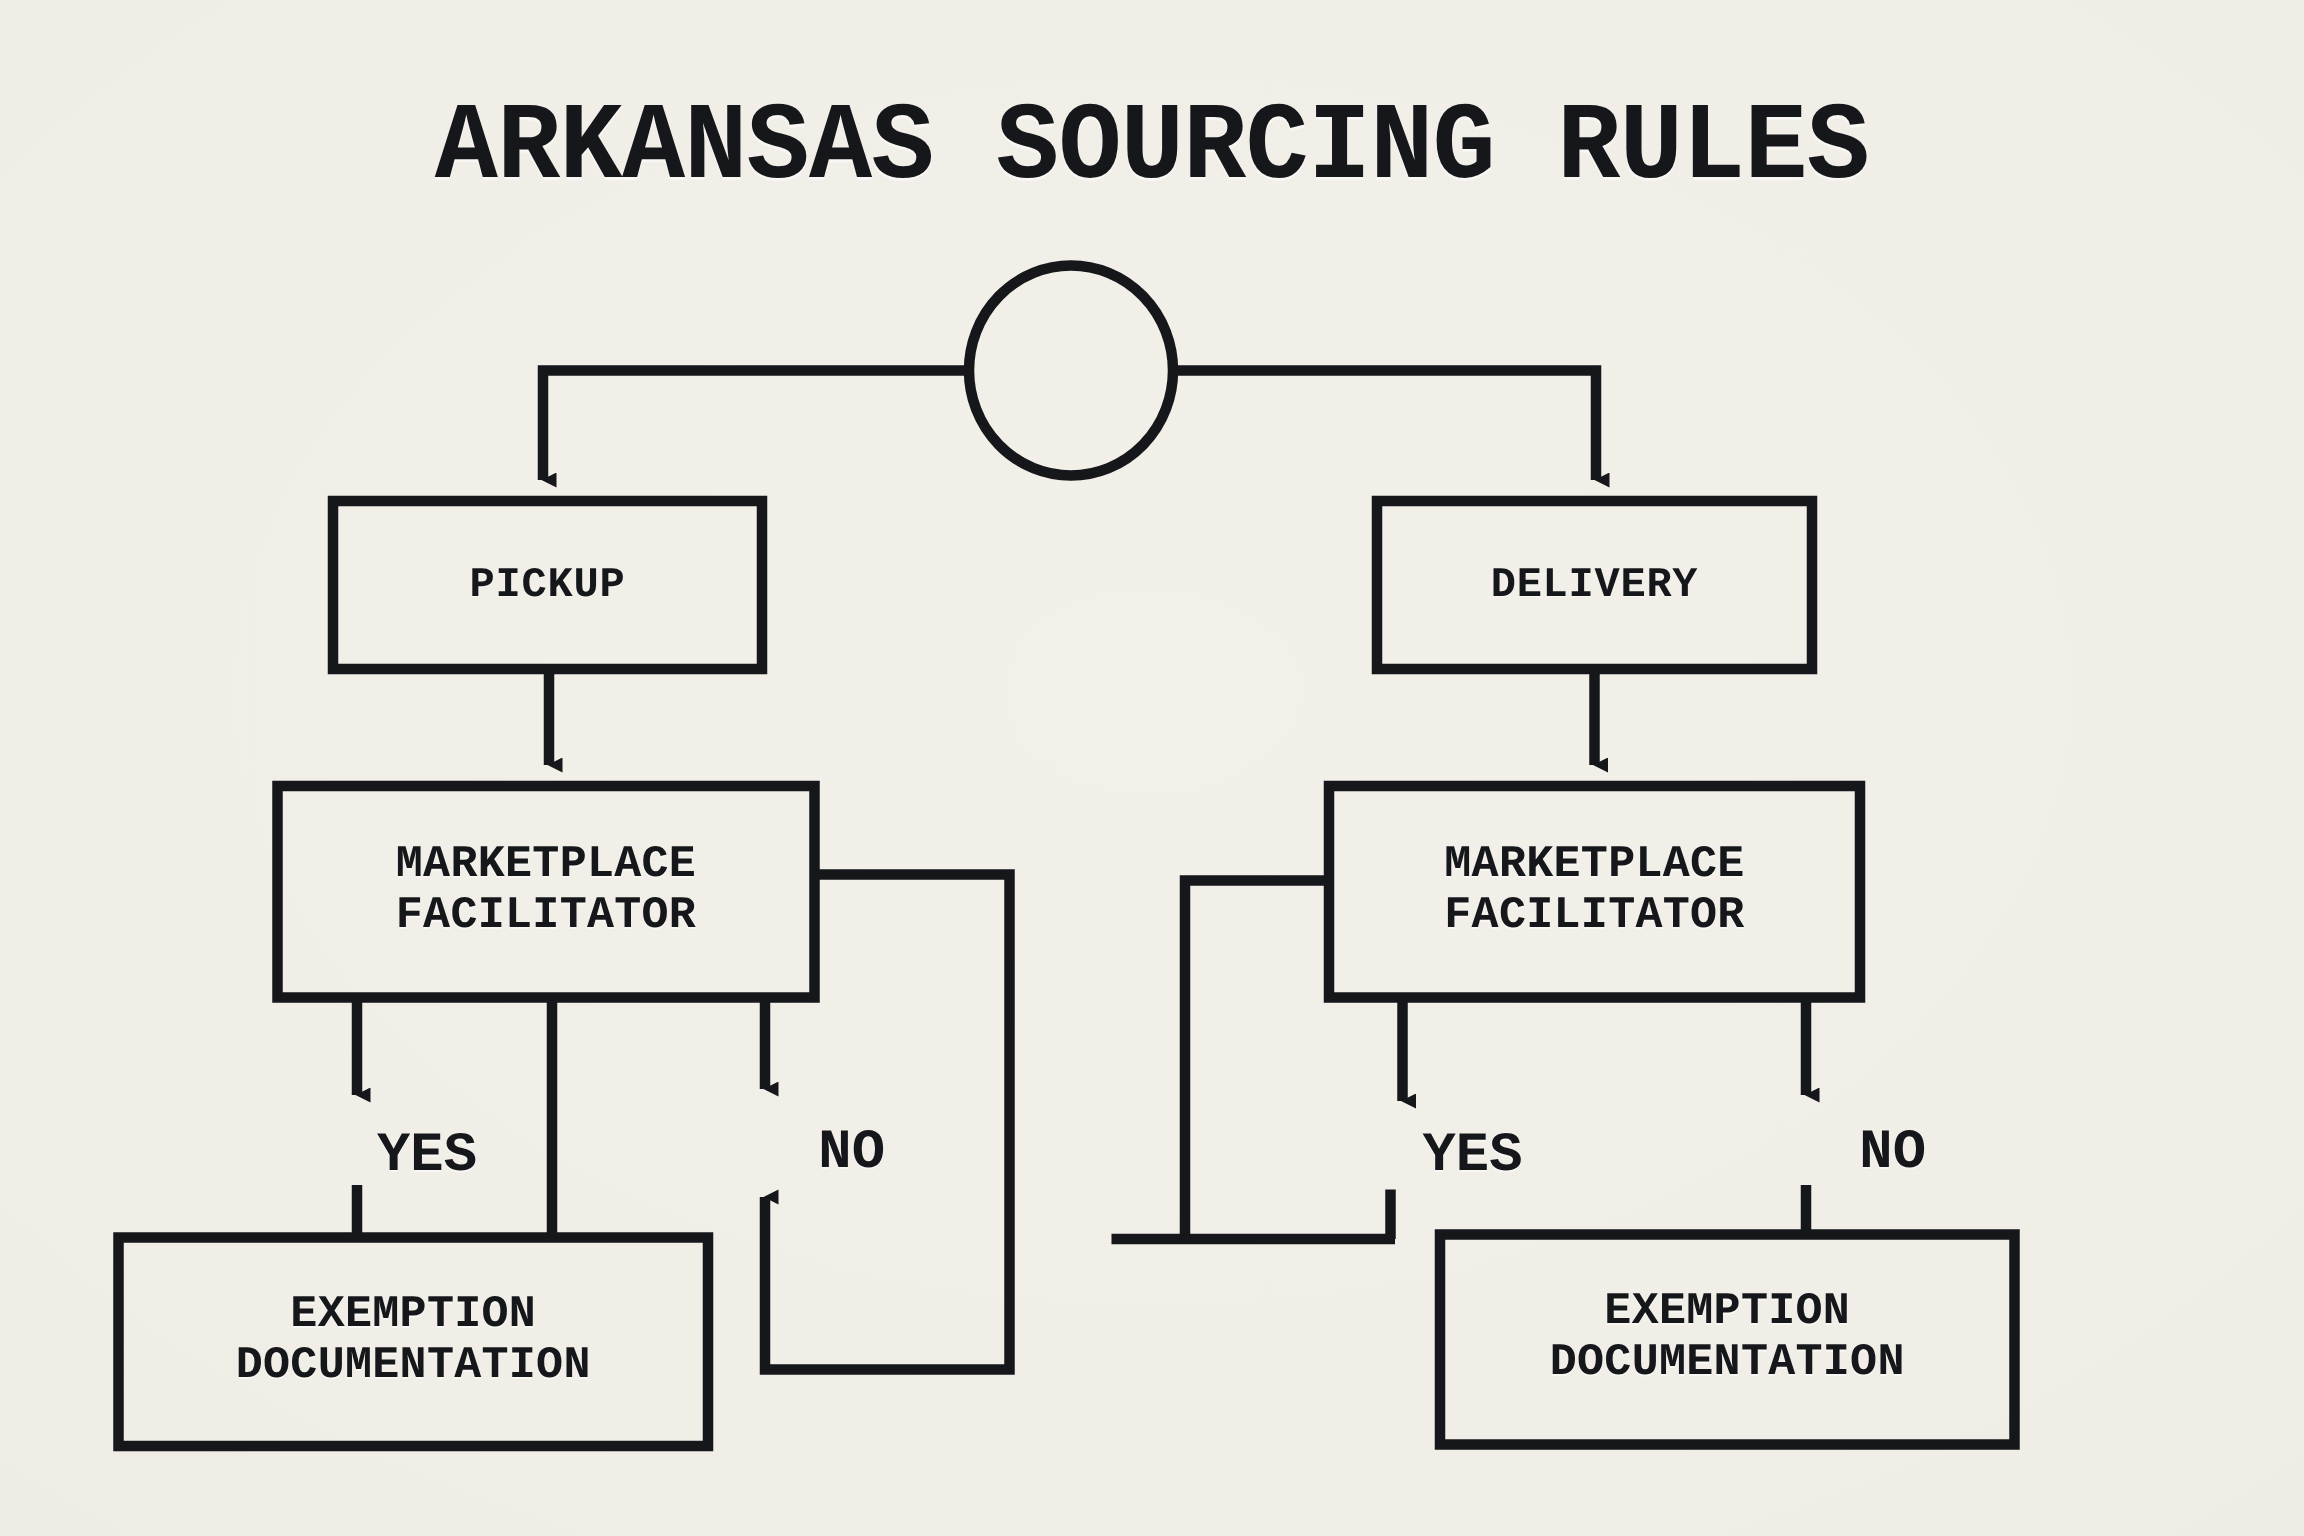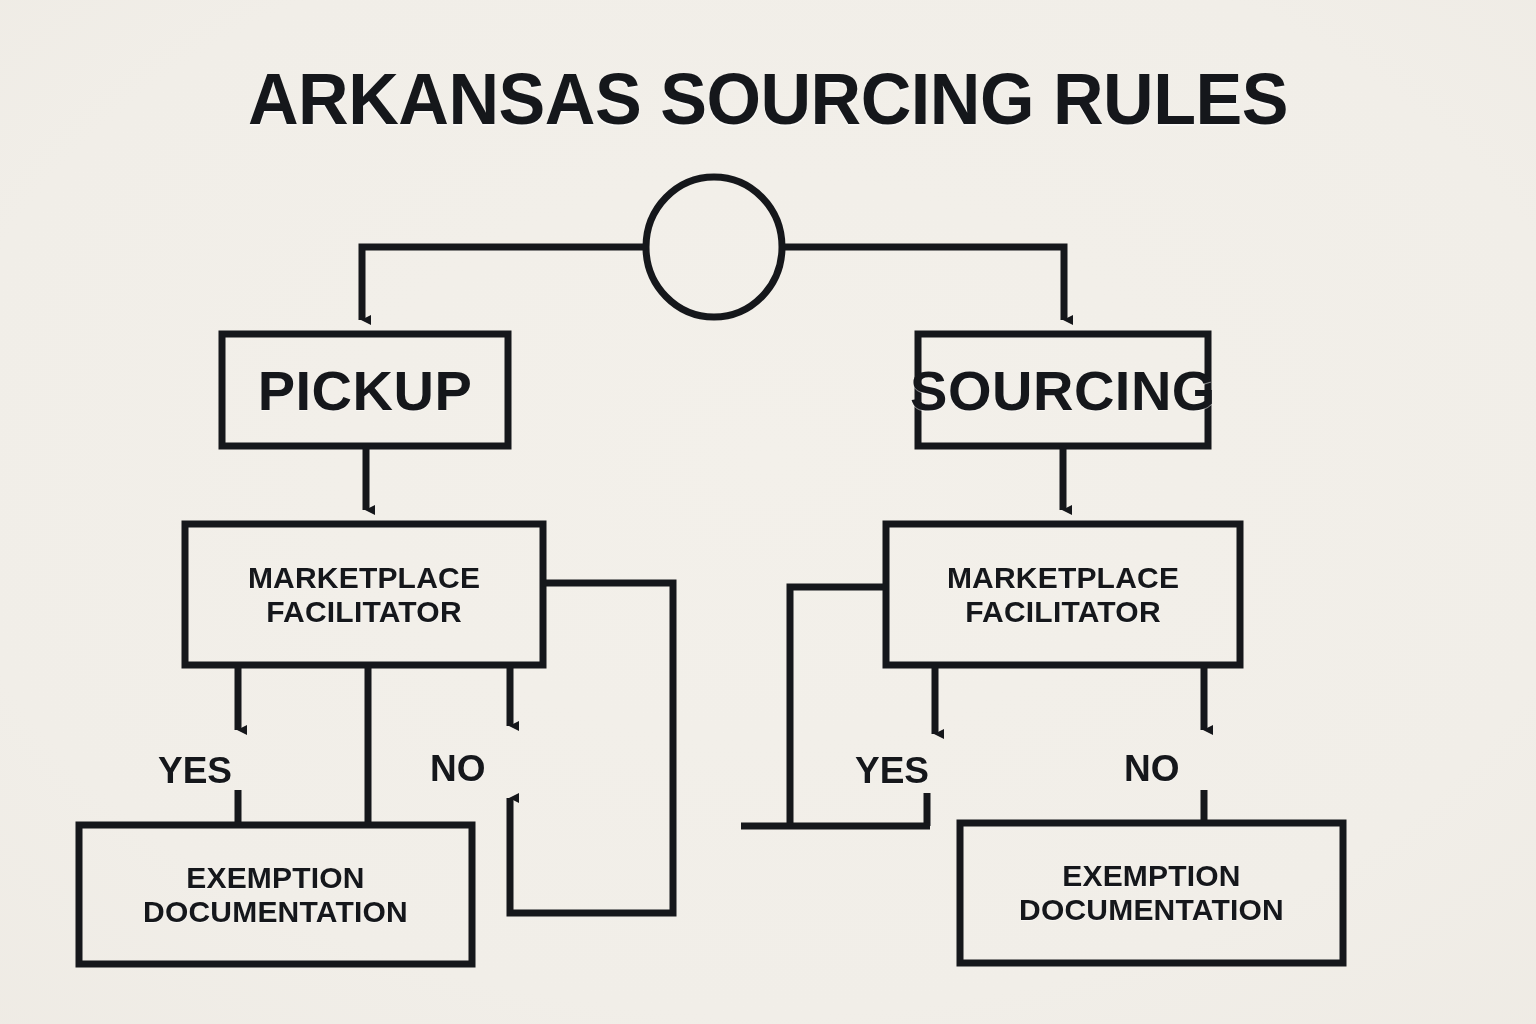--- a/index.html
+++ b/index.html
@@ -12,21 +12,21 @@
     position: relative;
     width: 1536px;
     height: 1024px;
     background:
       radial-gradient(ellipse 120% 120% at 50% 45%,
         #f3f0ea 0%,
         #f1eee8 45%,
         #ece8e1 80%,
         #e6e1d9 100%);
     overflow: hidden;
-    font-family: Liberation Sans, sans-serif;
+    font-family: Liberation Mono, monospace;
     color: #14161a;
   }
 
   
   .title {
     position: absolute;
     left: 0;
     top: 62px;
     width: 1536px;
     text-align: center;
@@ -54,34 +54,34 @@
     display: flex;
     align-items: center;
     justify-content: center;
     text-align: center;
     font-weight: bold;
     color: #15171b;
     pointer-events: none;
     text-shadow: 0 1px 0 rgba(255,255,255,0.5);
   }
   .node-label.single {
-    font-size: 56px;
+    font-size: 28px;
     letter-spacing: 0.5px;
   }
   .node-label.double {
     font-size: 30px;
     line-height: 1.12;
     letter-spacing: 0.2px;
   }
   .branch-label {
     position: absolute;
     font-size: 37px;
     font-weight: bold;
     color: #15171b;
-    text-align: left;
+    text-align: right;
     pointer-events: none;
     text-shadow: 0 1px 0 rgba(255,255,255,0.5);
   }
 
   
   #box-pickup      { left: 222px; top: 334px; width: 286px; height: 112px; }
   #box-delivery    { left: 918px; top: 334px; width: 290px; height: 112px; }
   #box-mf-left     { left: 185px; top: 524px; width: 358px; height: 141px; }
   #box-mf-right    { left: 886px; top: 524px; width: 354px; height: 141px; }
   #box-exempt-left { left:  79px; top: 825px; width: 393px; height: 139px; }
@@ -148,21 +148,21 @@
 
       <path d="M 1204 665 L 1204 730" marker-end="url(#arrow-down)"></path>
       <path d="M 1204 790 L 1204 823"></path>
 
       <rect x="960" y="823" width="383" height="140"></rect>
     </g>
   </svg>
 
   <div class="node-label single" id="box-pickup">PICKUP</div>
 
-  <div class="node-label single" id="box-delivery">SOURCING</div>
+  <div class="node-label single" id="box-delivery">DELIVERY</div>
 
   <div class="node-label double" id="box-mf-left">
     <div>
       <div>MARKETPLACE</div>
       <div>FACILITATOR</div>
     </div>
   </div>
 
   <div class="node-label double" id="box-mf-right">
     <div>

